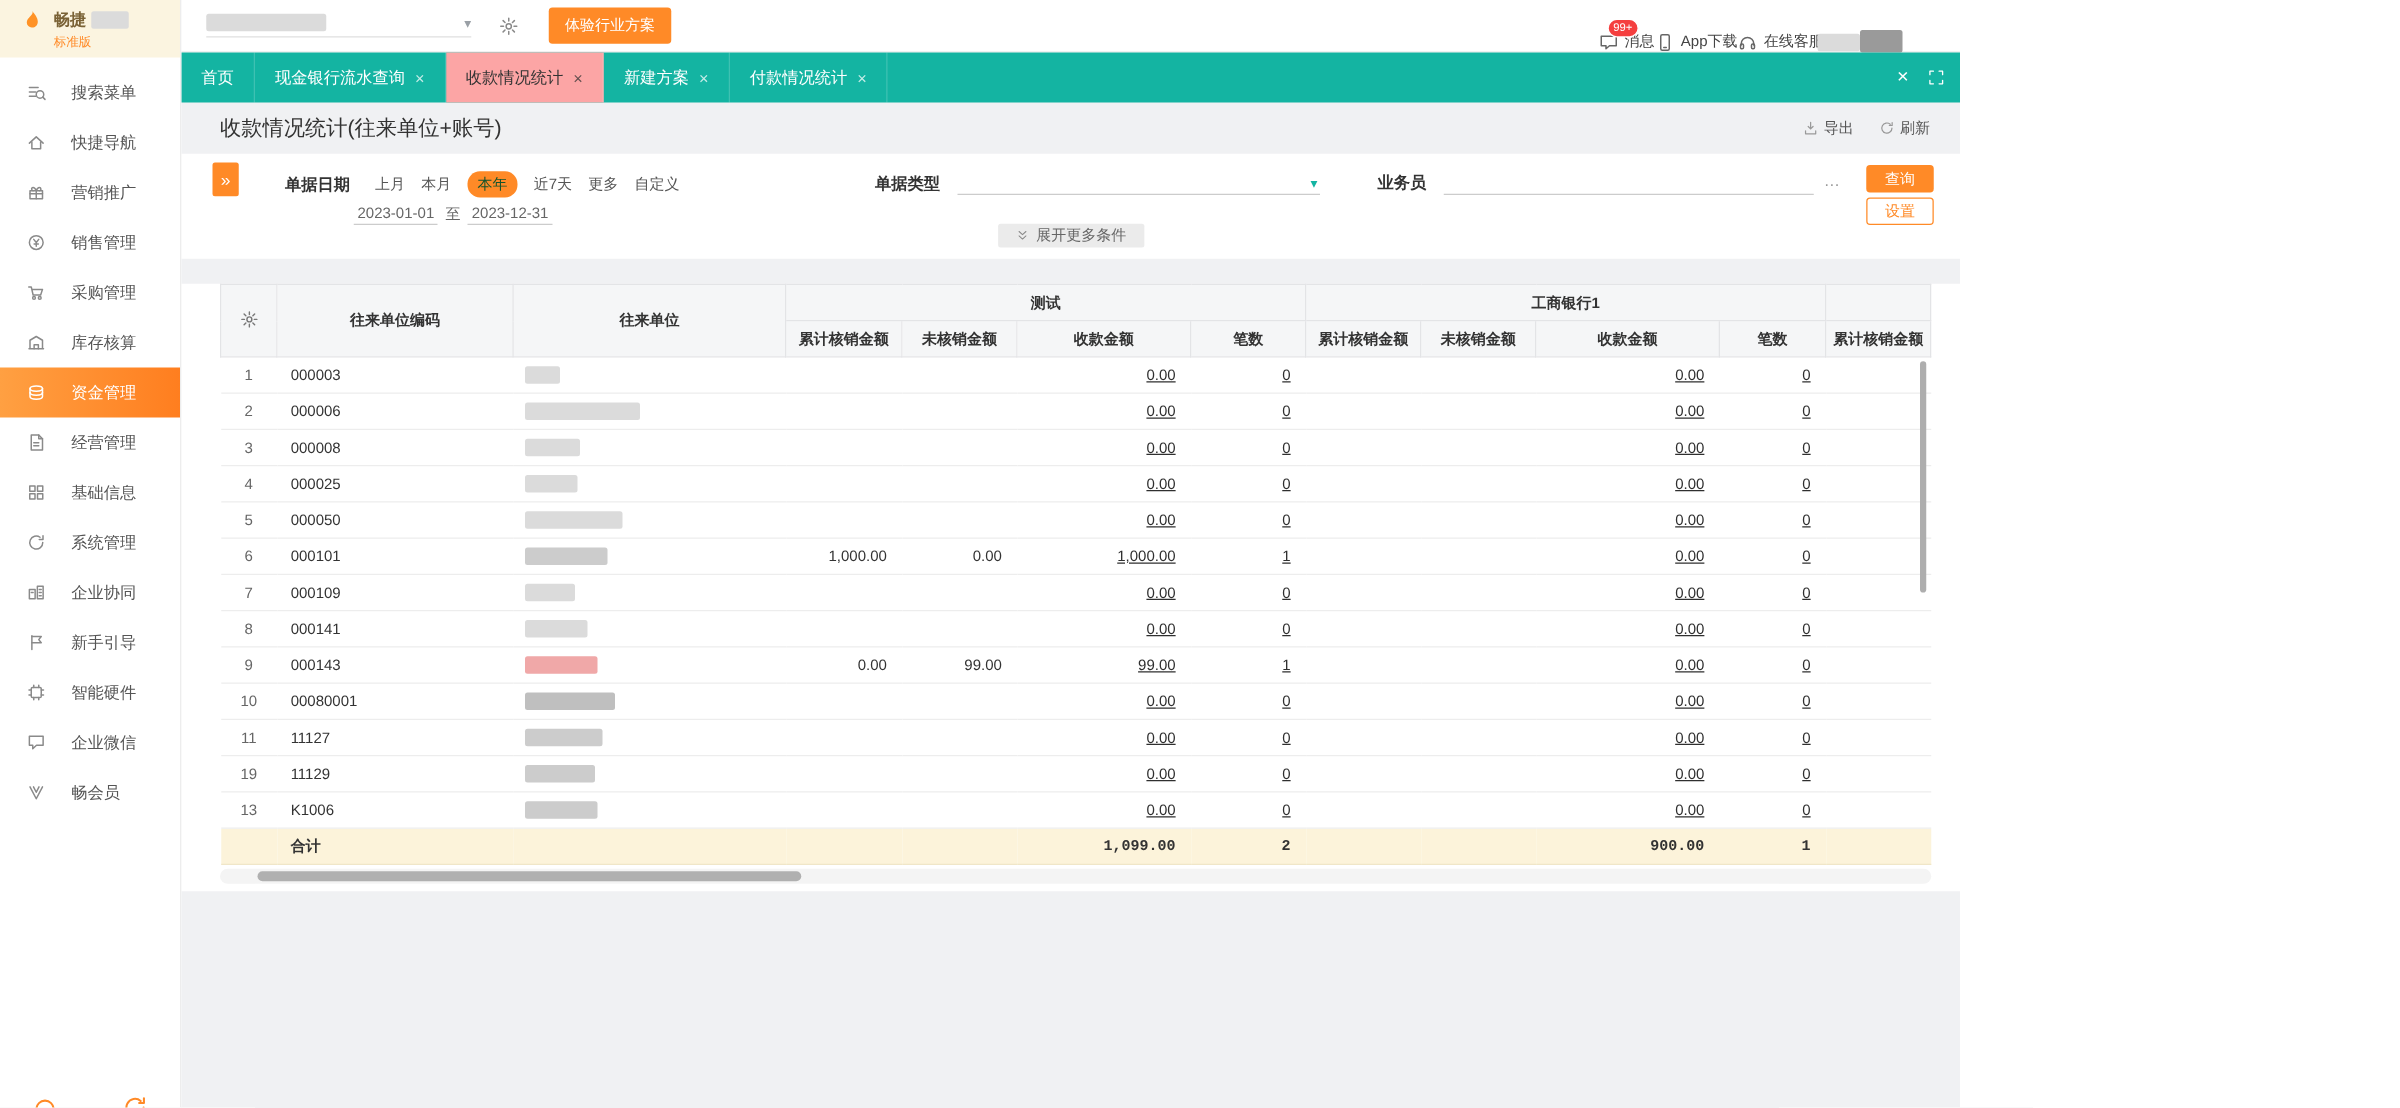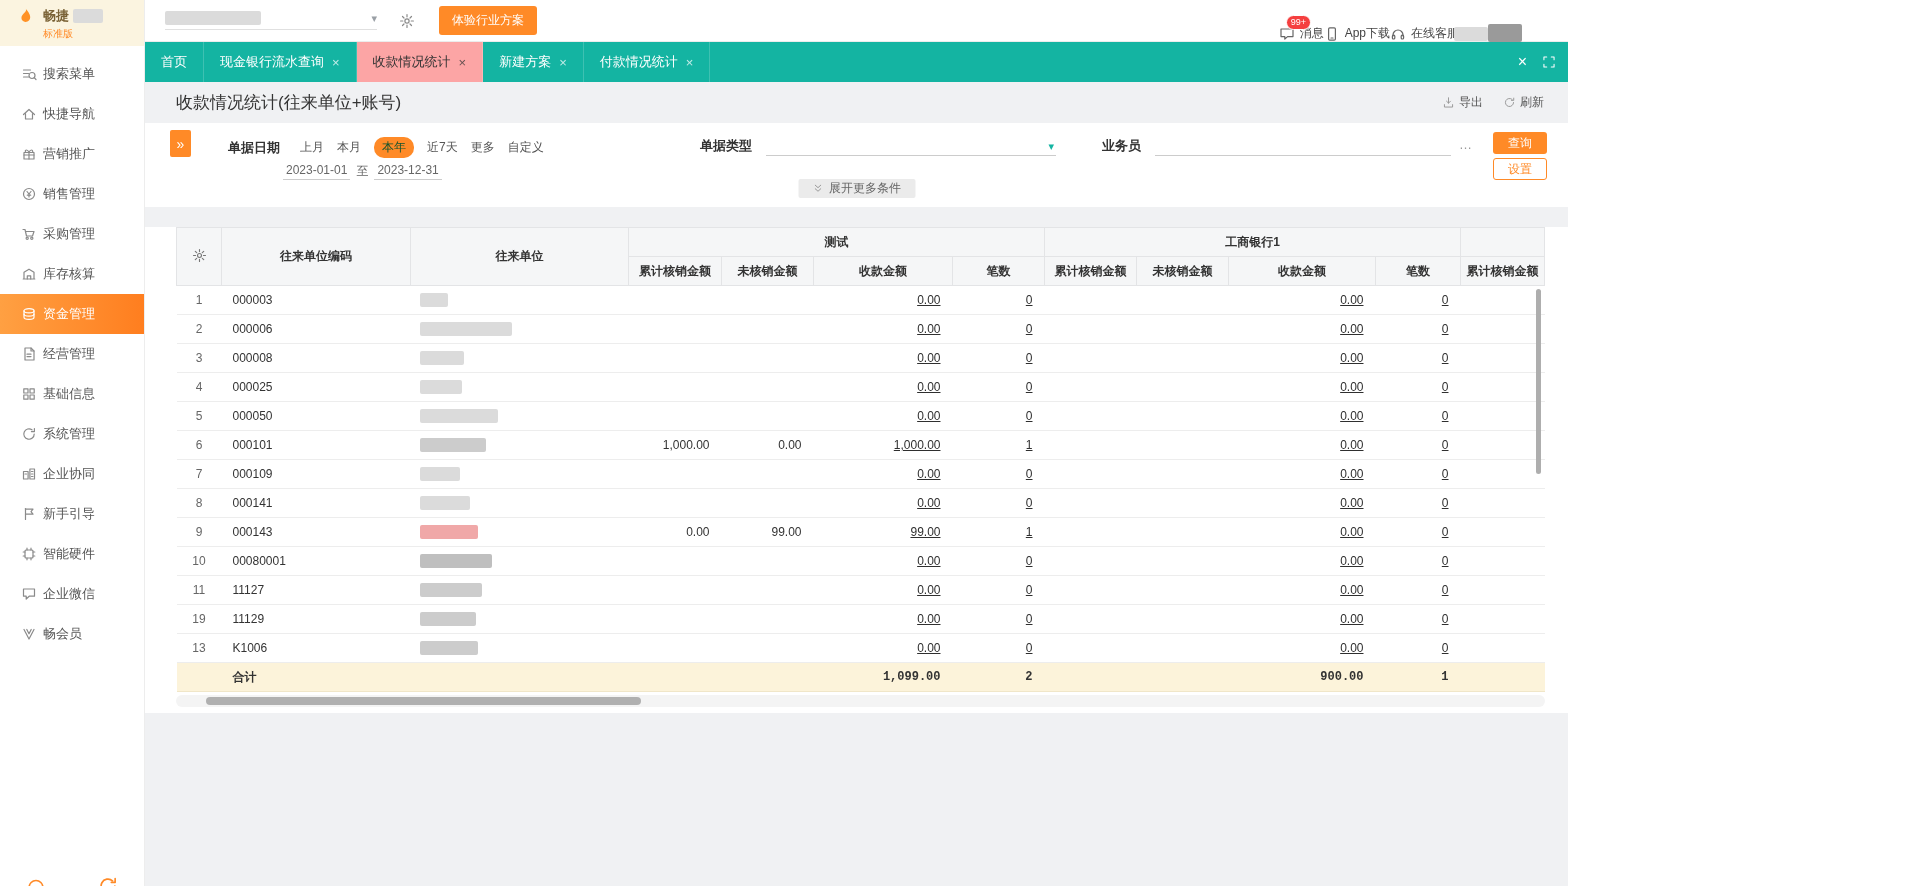--- a/index.html
+++ b/index.html
@@ -16,21 +16,21 @@
 
   
   .sidebar { position:absolute; left:0; top:0; width:145px; height:886px; background:#fff; border-right:1px solid #ededed; z-index:10; }
   .logo-area { height:46px; background:#fbf4e0; padding:4px 10px 2px 14px; display:flex; gap:7px; }
   .logo-mark { width:22px; height:24px; color:#ff9226; margin-top:2px; }
   .logo-mark svg{ width:22px; height:24px; }
   .logo-col { display:flex; flex-direction:column; justify-content:center; gap:2px; }
   .brand-row { display:flex; align-items:center; gap:4px; font-size:13px; font-weight:bold; color:#7a6236; }
   .edition { font-size:10px; color:#ff8a27; }
   .menu { padding-top:8px; }
-  .menu-item { height:40px; display:flex; align-items:center; gap:6px; padding-left:21px; font-size:13px; color:#555; cursor:pointer; }
+  .menu-item { height:40px; display:flex; align-items:center; gap:20px; padding-left:21px; font-size:13px; color:#555; cursor:pointer; }
   .menu-item .icon { color:#8a8a8a; }
   .menu-item.active { background:linear-gradient(90deg,#ffa042,#ff7e1f); color:#fff; }
   .menu-item.active .icon { color:#fff; }
   .sidebar-bottom { position:absolute; bottom:-11px; left:0; width:100%; display:flex; justify-content:space-around; color:#ff8a27; }
   .sidebar-bottom .icon { width:22px; height:22px; }
 
   
   .app { position:absolute; left:145px; top:0; width:1423px; height:886px; background:#f0f1f3; }
 
   
@@ -65,21 +65,21 @@
   
   .filter { background:#fff; height:84px; position:relative; }
   .expand-btn { position:absolute; left:25px; top:7px; width:21px; height:27px; background:#ff8a27; color:#fff; display:flex; align-items:center; justify-content:center; border-radius:2px; font-size:14px; cursor:pointer; }
   .f-label { font-size:13px; font-weight:bold; color:#333; }
   .f-date { position:absolute; left:83px; top:14px; display:flex; align-items:center; gap:20px; }
   .date-opts { display:flex; align-items:center; gap:13px; font-size:12px; color:#555; }
   .opt { cursor:pointer; }
   .opt.active { background:#ff8a27; color:#14532d; border-radius:10px; padding:2px 8px; }
   .f-dates { position:absolute; left:138px; top:40px; display:flex; align-items:flex-start; gap:6px; font-size:12px; color:#666; }
   .date-val { border-bottom:1px solid #ccc; padding:0 3px 2px; cursor:pointer; }
-  .f-doctype { position:absolute; left:555px; top:14px; display:flex; align-items:flex-start; gap:14px; }
+  .f-doctype { position:absolute; left:555px; top:14px; display:flex; align-items:center; gap:14px; }
   .u-select { width:290px; height:19px; border-bottom:1px solid #ccc; position:relative; cursor:pointer; }
   .u-select .chev { position:absolute; right:2px; bottom:2px; }
   .f-sales { position:absolute; left:957px; top:14px; display:flex; align-items:flex-start; gap:14px; }
   .u-input { width:296px; height:19px; border-bottom:1px solid #ccc; cursor:text; }
   .dots { color:#999; font-size:13px; letter-spacing:1px; cursor:pointer; margin-left:-6px; }
   .btn-query { position:absolute; right:21px; top:9px; width:54px; height:22px; background:#ff8a27; color:#fff; border:none; border-radius:3px; font-size:12px; cursor:pointer; font-family:inherit; }
   .btn-setting { position:absolute; right:21px; top:35px; width:54px; height:22px; background:#fff; color:#ff8a27; border:1px solid #ff8a27; border-radius:3px; font-size:12px; cursor:pointer; font-family:inherit; }
   .expand-more { position:absolute; left:50%; transform:translateX(-50%); top:56px; background:#ebebeb; color:#666; font-size:12px; height:19px; padding:0 14px; display:flex; align-items:center; gap:6px; border-radius:2px; cursor:pointer; }
   .expand-more .icon { width:11px; height:11px; color:#888; }
 

